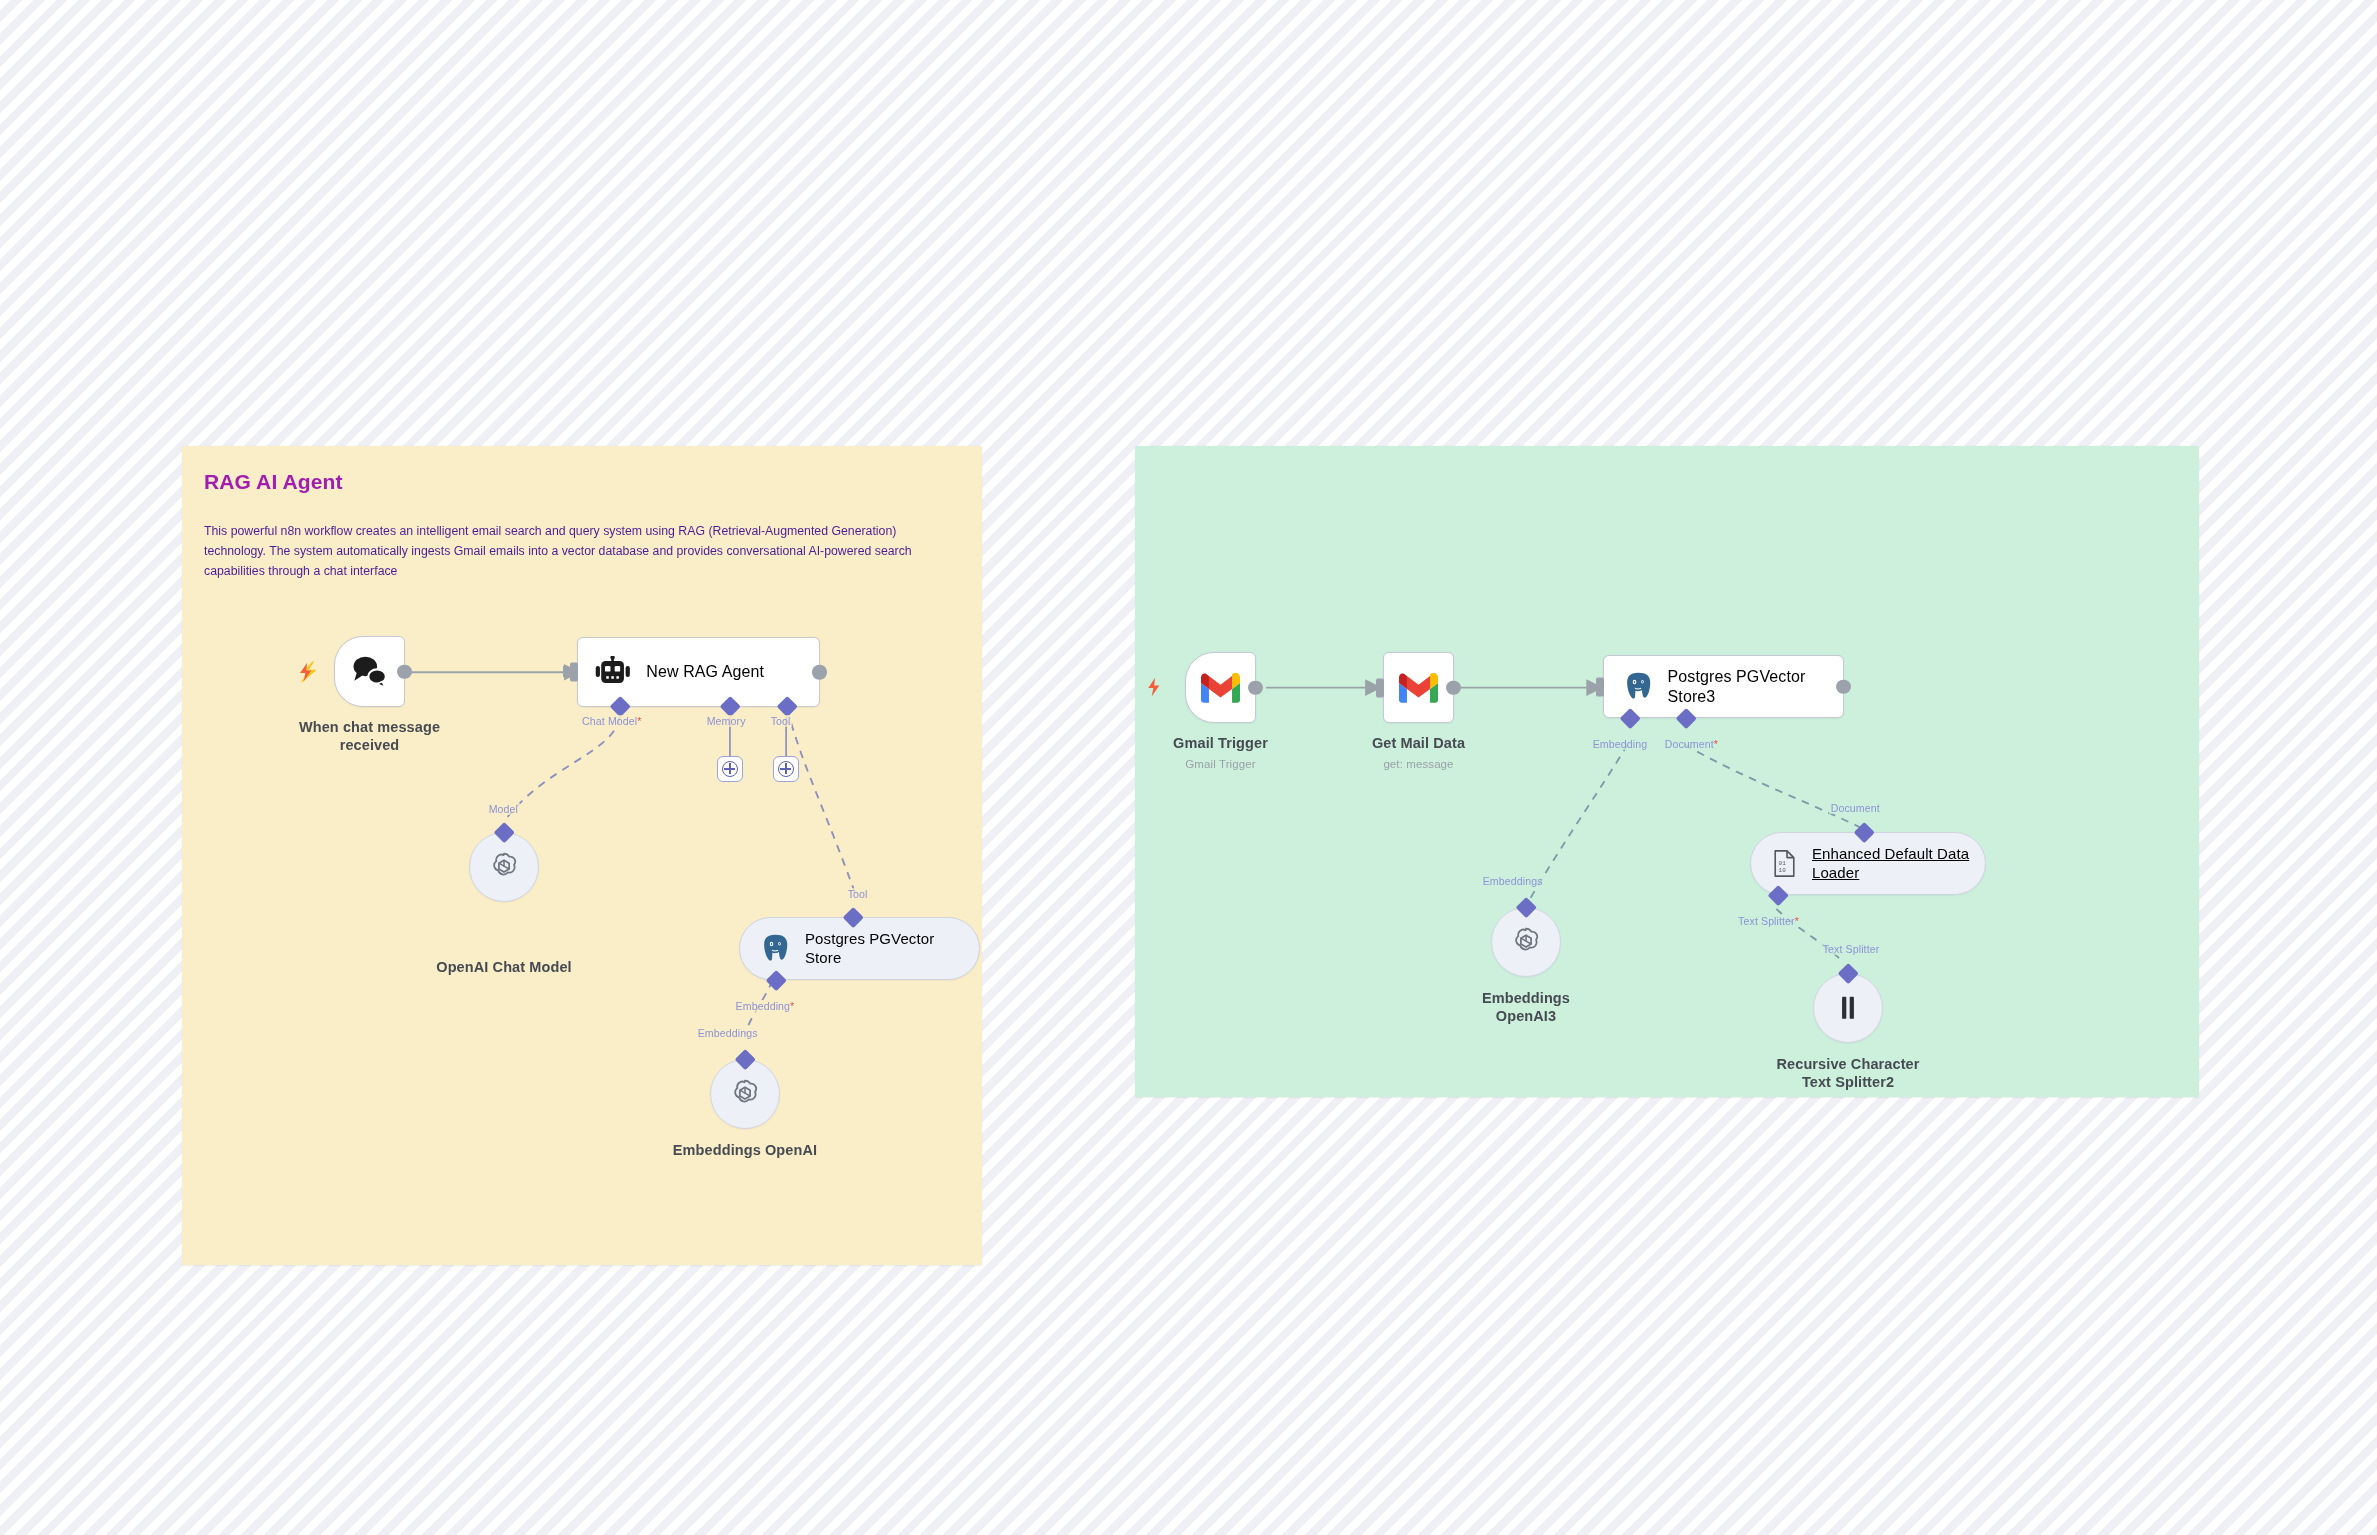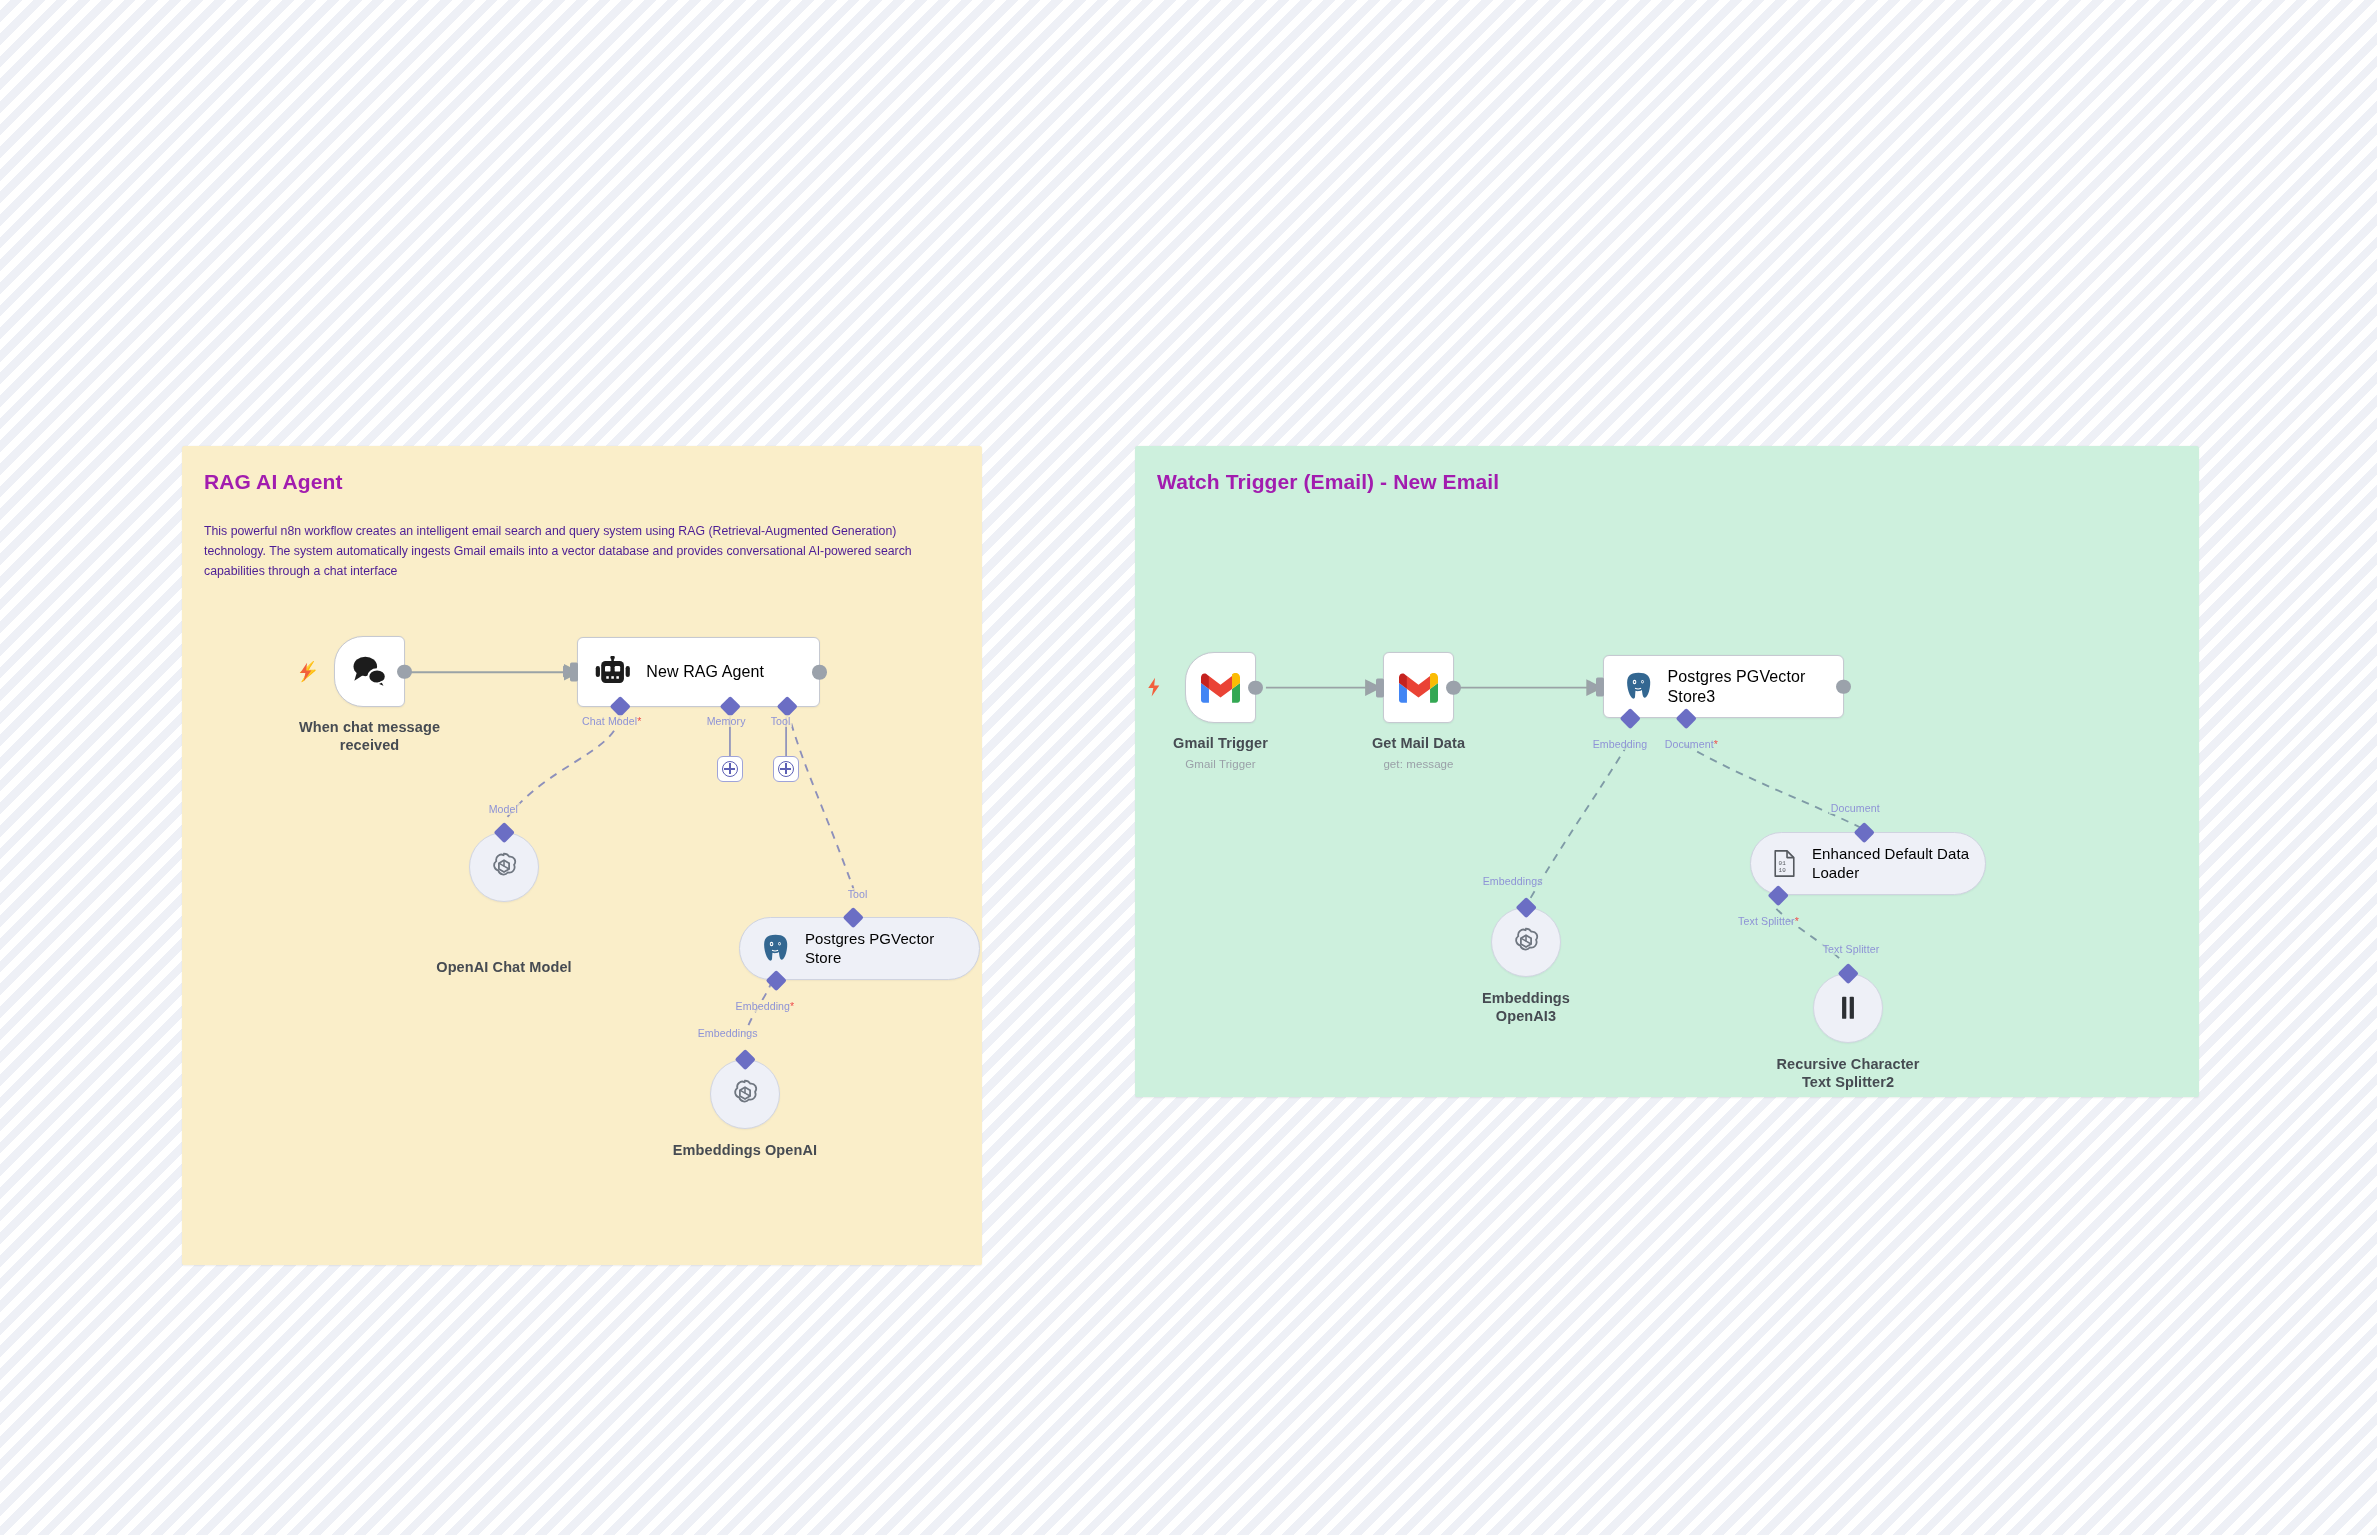--- a/index.html
+++ b/index.html
@@ -150,21 +150,20 @@
 <body>
 
 <div id="canvas">
 
   <div class="sticky yellow" style="left:182px; top:446px; width:800px; height:819px;">
     <div class="sticky-title">RAG AI Agent</div>
     <div class="sticky-body">This powerful n8n workflow creates an intelligent email search and query system using RAG (Retrieval-Augmented Generation) technology. The system automatically ingests Gmail emails into a vector database and provides conversational AI-powered search capabilities through a chat interface</div>
   </div>
 
   <div class="sticky green" style="left:1135px; top:446px; width:1064px; height:651px;">
-    <div class="sticky-title">Watch Trigger (Email) - New Email</div>
   </div>
 
   <svg id="edges" width="2377" height="1536" viewBox="0 0 2794 1805">
     <defs>
       <marker id="arw" markerWidth="9" markerHeight="9" refX="7" refY="4.5" orient="auto">
         <path d="M0,0 L9,4.5 L0,9 z" fill="#9aa3a6"></path>
       </marker>
     </defs>
 
     <path d="M483,790 L678,790" stroke="#9aa3a6" stroke-width="2.2" fill="none" marker-end="url(#arw)"></path>
@@ -362,21 +361,21 @@
         <path fill="none" stroke="#6f7680" stroke-width="1.1" d="M8.4 9.3 L12 11.4"></path>
       </svg>
       <div class="diamond" style="left:27px; top:-7.7px;"></div>
     </div>
     <div class="caption" style="top:82px; width:221px;">Embeddings<br>OpenAI3</div>
   </div>
 
   <div class="plink ongreen" style="left:1829px; top:802px;">Document</div>
 
   <div class="node" style="left:1750px; top:832px;">
-    <div class="npill" style="width:236px;">
+    <div class="npill" style="width:236px;text-decoration:underline;">
       <svg class="icon" width="27" height="29" viewBox="0 0 32 34">
         <path d="M5 2 h14 l8 8 v22 h-22 z" fill="none" stroke="#55595f" stroke-width="1.9" stroke-linejoin="round"></path>
         <path d="M19 2 v8 h8" fill="none" stroke="#55595f" stroke-width="1.9" stroke-linejoin="round"></path>
         <text x="9" y="19" font-family="'Liberation Mono',monospace" font-size="7" fill="#55595f">01</text>
         <text x="9" y="27" font-family="'Liberation Mono',monospace" font-size="7" fill="#55595f">10</text>
       </svg>
       <div class="nlabel">Enhanced Default Data<br>Loader</div>
       <div class="diamond" style="left:106px; top:-7.7px;"></div>
       <div class="diamond" style="left:20.4px; top:55px;"></div>
     </div>

